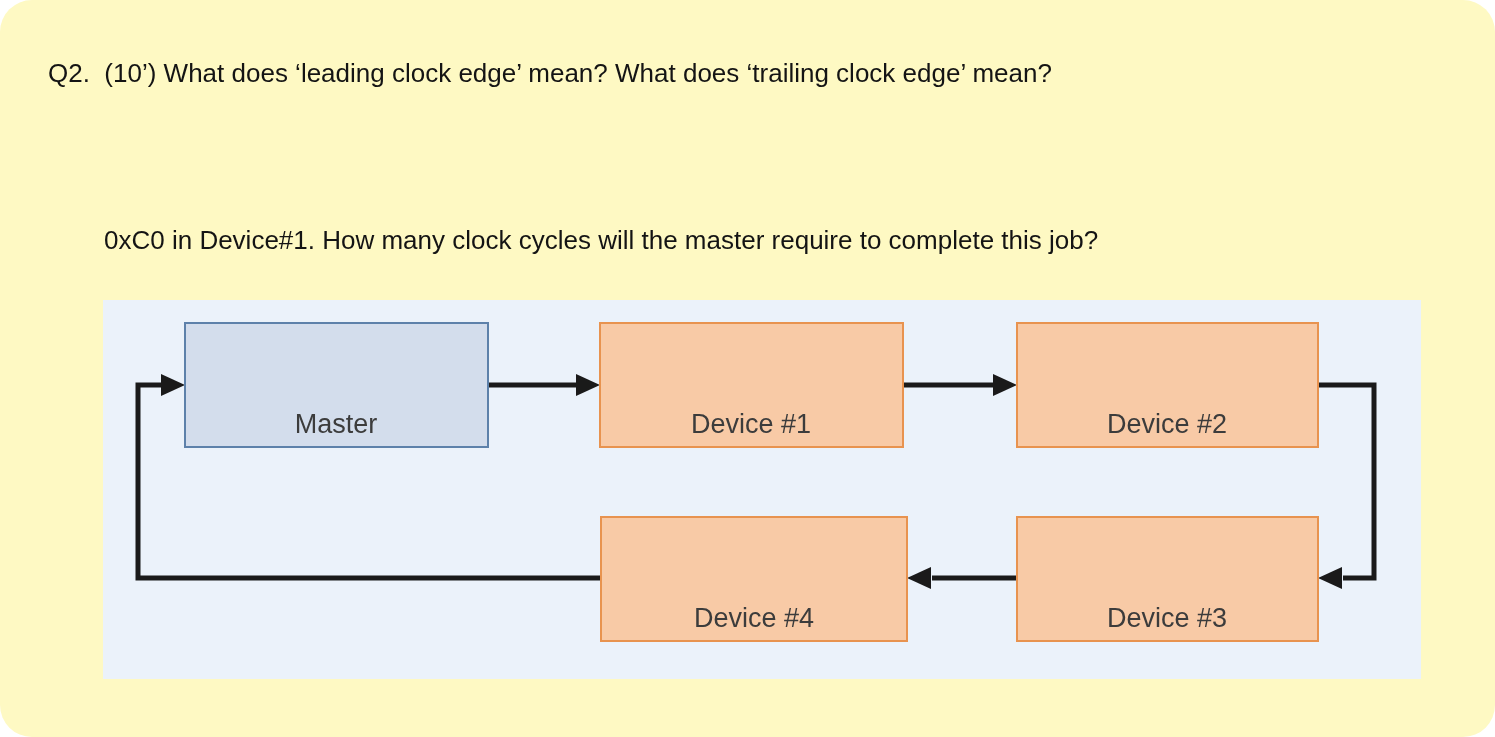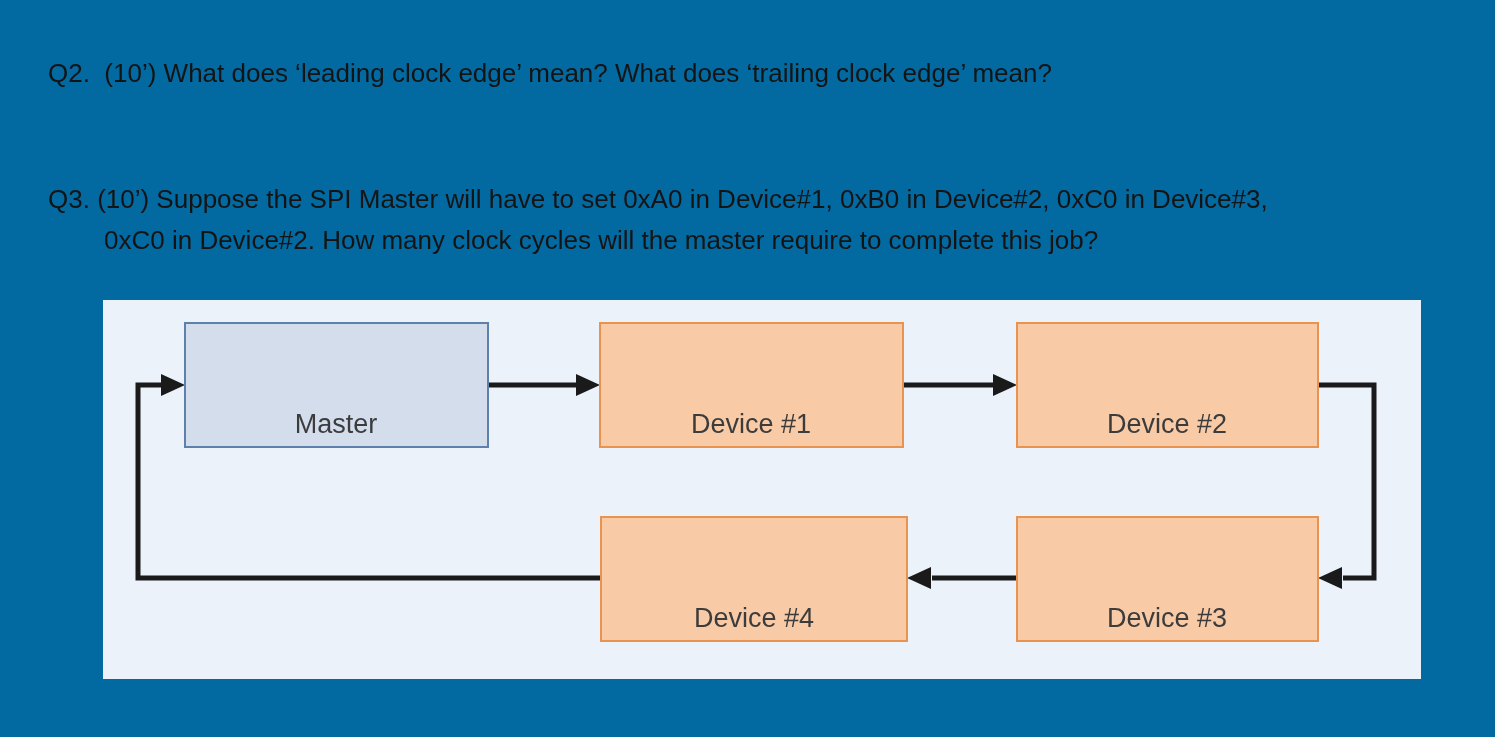--- a/index.html
+++ b/index.html
@@ -1,22 +1,23 @@
 <!DOCTYPE html>
 <html><head>
 <meta charset="utf-8">
 <style>
   html, body { margin: 0; padding: 0; background: #ffffff; }
   .page {
     position: relative;
     width: 1495px;
     height: 737px;
-    background: #0369a1;
+    background: #fef9c3;
     font-family: "Liberation Sans", sans-serif;
     overflow: hidden;
+    border-radius: 32px;
   }
   .q-line {
     position: absolute;
     white-space: pre;
     color: #141414;
     font-size: 26px;
     line-height: 30px;
   }
   #q2-line   { left: 48px;  top: 58px;  }
   #q3-line1  { left: 48px;  top: 184px; }
@@ -40,23 +41,22 @@
   .connector    { stroke: #1a1a1a; stroke-width: 5px; fill: none; }
   .arrowhead    { fill: #1a1a1a; stroke: none; }
 </style>
 </head>
 <body>
 
 <div class="page">
 
   <div class="q-line" id="q2-line">Q2.  (10’) What does ‘leading clock edge’ mean? What does ‘trailing clock edge’ mean?</div>
 
-  <div class="q-line" id="q3-line1">Q3. (10’) Suppose the SPI Master will have to set 0xA0 in Device#1, 0xB0 in Device#2, 0xC0 in Device#3,</div>
 
-  <div class="q-line" id="q3-line2">0xC0 in Device#2. How many clock cycles will the master require to complete this job?</div>
+  <div class="q-line" id="q3-line2">0xC0 in Device#1. How many clock cycles will the master require to complete this job?</div>
 
   <div class="diagram-panel">
     <svg width="1318" height="387" viewBox="0 0 1318 387">
 
       <line class="connector" x1="385" y1="85" x2="474" y2="85"></line>
       <polygon class="arrowhead" points="497,85 473,74 473,96"></polygon>
 
       <line class="connector" x1="800" y1="85" x2="891" y2="85"></line>
       <polygon class="arrowhead" points="914,85 890,74 890,96"></polygon>
 

